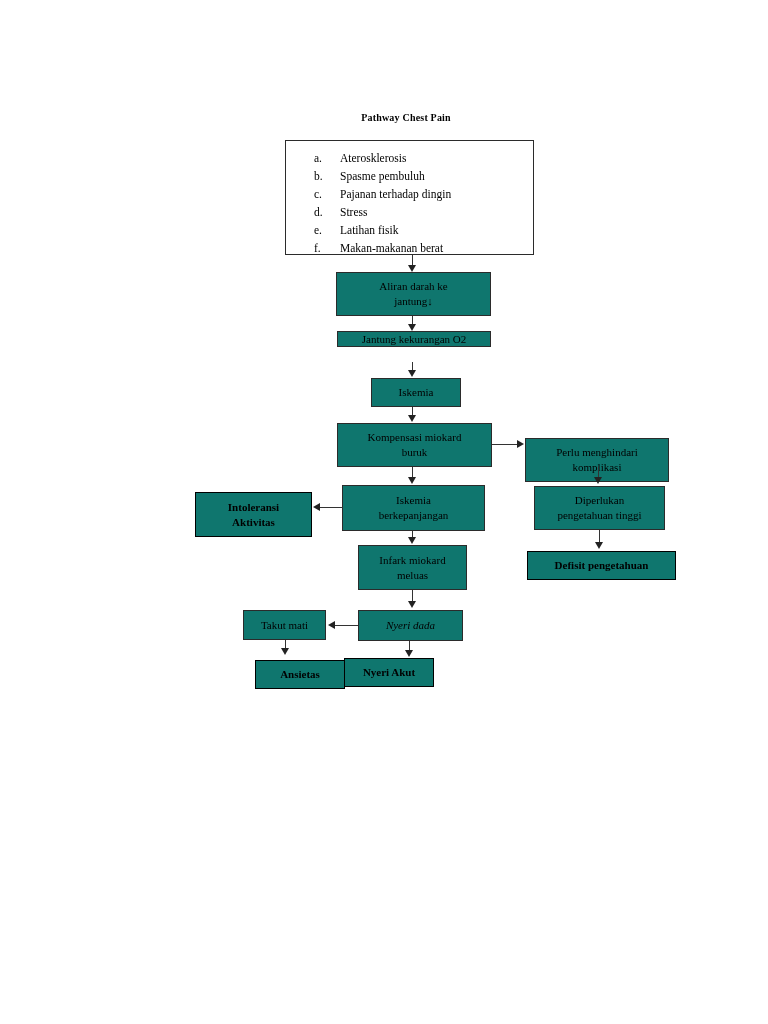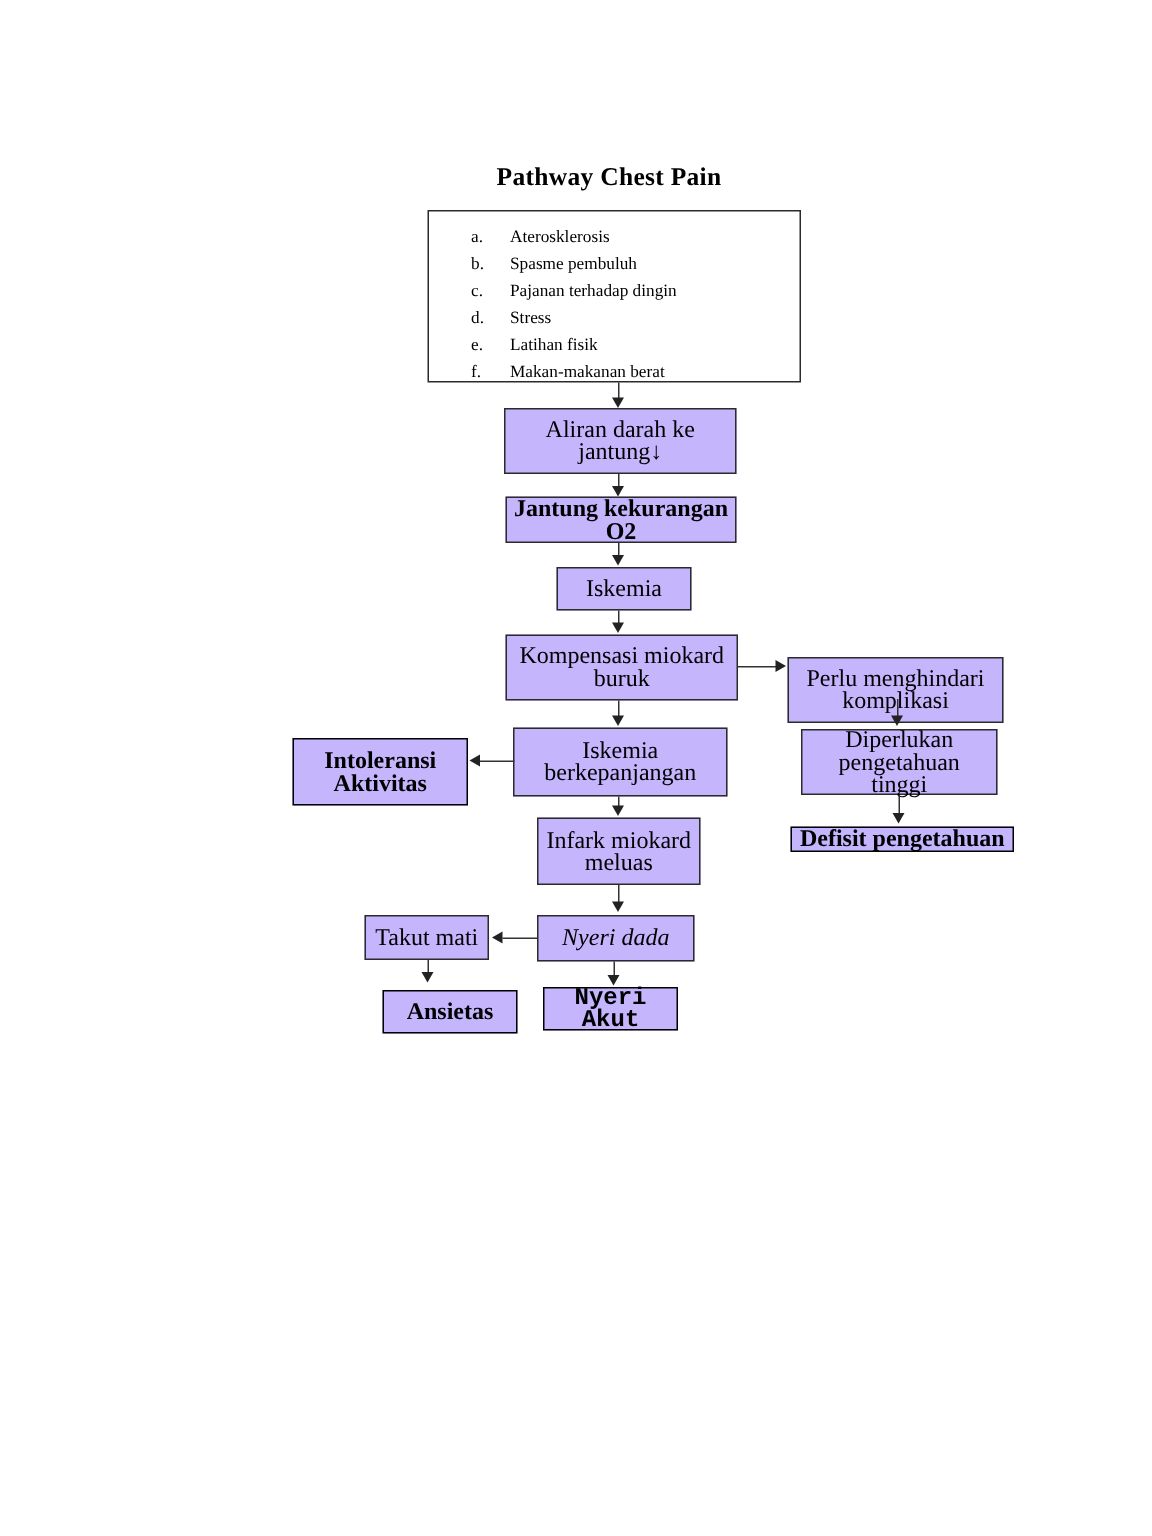--- a/index.html
+++ b/index.html
@@ -22,37 +22,37 @@
     background: #ffffff;
   }
 
   
   .page-title {
     position: absolute;
     left: 300px;
     top: 110px;
     width: 212px;
     text-align: center;
-    font-size: 17px;
+    font-size: 10px;
     font-weight: bold;
     letter-spacing: 0.2px;
     line-height: 16px;
   }
 
   
   .node {
     position: absolute;
     box-sizing: border-box;
     border: 1px solid #2b2b2b;
-    background: #c4b5fd;
+    background: #0f766e;
     display: flex;
     align-items: center;
     justify-content: flex-start;
     text-align: center;
-    font-size: 16px;
+    font-size: 11px;
     line-height: 15px;
     padding: 2px 4px;
   }
   .node.thick {
     border: 1.6px solid #000000;
     font-weight: bold;
   }
   .node .txt {
     display: block;
     width: 100%;
@@ -157,21 +157,21 @@
   <div class="arrow-down" style="left:408px; top:265px;"></div>
 
   <div class="node" style="left:336px; top:272px; width:155px; height:44px;">
     <span class="txt">Aliran darah ke
 jantung↓</span>
   </div>
 
   <div class="vline" style="left:412px; top:316px; height:9px;"></div>
   <div class="arrow-down" style="left:408px; top:324px;"></div>
 
-  <div class="node" style="left:337px; top:331px; width:154px; height:31px;font-weight:bold;">
+  <div class="node" style="left:337px; top:331px; width:154px; height:16px;">
     <span class="txt">Jantung kekurangan O2</span>
   </div>
 
   <div class="vline" style="left:412px; top:362px; height:9px;"></div>
   <div class="arrow-down" style="left:408px; top:370px;"></div>
 
   <div class="node" style="left:371px; top:378px; width:90px; height:29px;">
     <span class="txt">Iskemia</span>
   </div>
 
@@ -211,21 +211,21 @@
   <div class="arrow-down" style="left:594px; top:477px;"></div>
 
   <div class="node" style="left:534px; top:486px; width:131px; height:44px;">
     <span class="txt">Diperlukan
 pengetahuan tinggi</span>
   </div>
 
   <div class="vline" style="left:599px; top:530px; height:13px;"></div>
   <div class="arrow-down" style="left:595px; top:542px;"></div>
 
-  <div class="node thick" style="left:527px; top:551px; width:149px; height:17px;">
+  <div class="node thick" style="left:527px; top:551px; width:149px; height:29px;">
     <span class="txt">Defisit pengetahuan</span>
   </div>
 
   <div class="vline" style="left:412px; top:531px; height:7px;"></div>
   <div class="arrow-down" style="left:408px; top:537px;"></div>
 
   <div class="node" style="left:358px; top:545px; width:109px; height:45px;">
     <span class="txt">Infark miokard
 meluas</span>
   </div>
@@ -247,17 +247,17 @@
   <div class="vline" style="left:285px; top:640px; height:9px;"></div>
   <div class="arrow-down" style="left:281px; top:648px;"></div>
 
   <div class="node thick" style="left:243px; top:660px; width:90px; height:29px;margin-left:12px;">
     <span class="txt">Ansietas</span>
   </div>
 
   <div class="vline" style="left:409px; top:641px; height:10px;"></div>
   <div class="arrow-down" style="left:405px; top:650px;"></div>
 
-  <div class="node thick" style="left:362px; top:658px; width:90px; height:29px;font-family:Liberation Mono, monospace;">
+  <div class="node thick" style="left:344px; top:658px; width:90px; height:29px;">
     <span class="txt">Nyeri Akut</span>
   </div>
 
 </div>
 
 </body></html>

